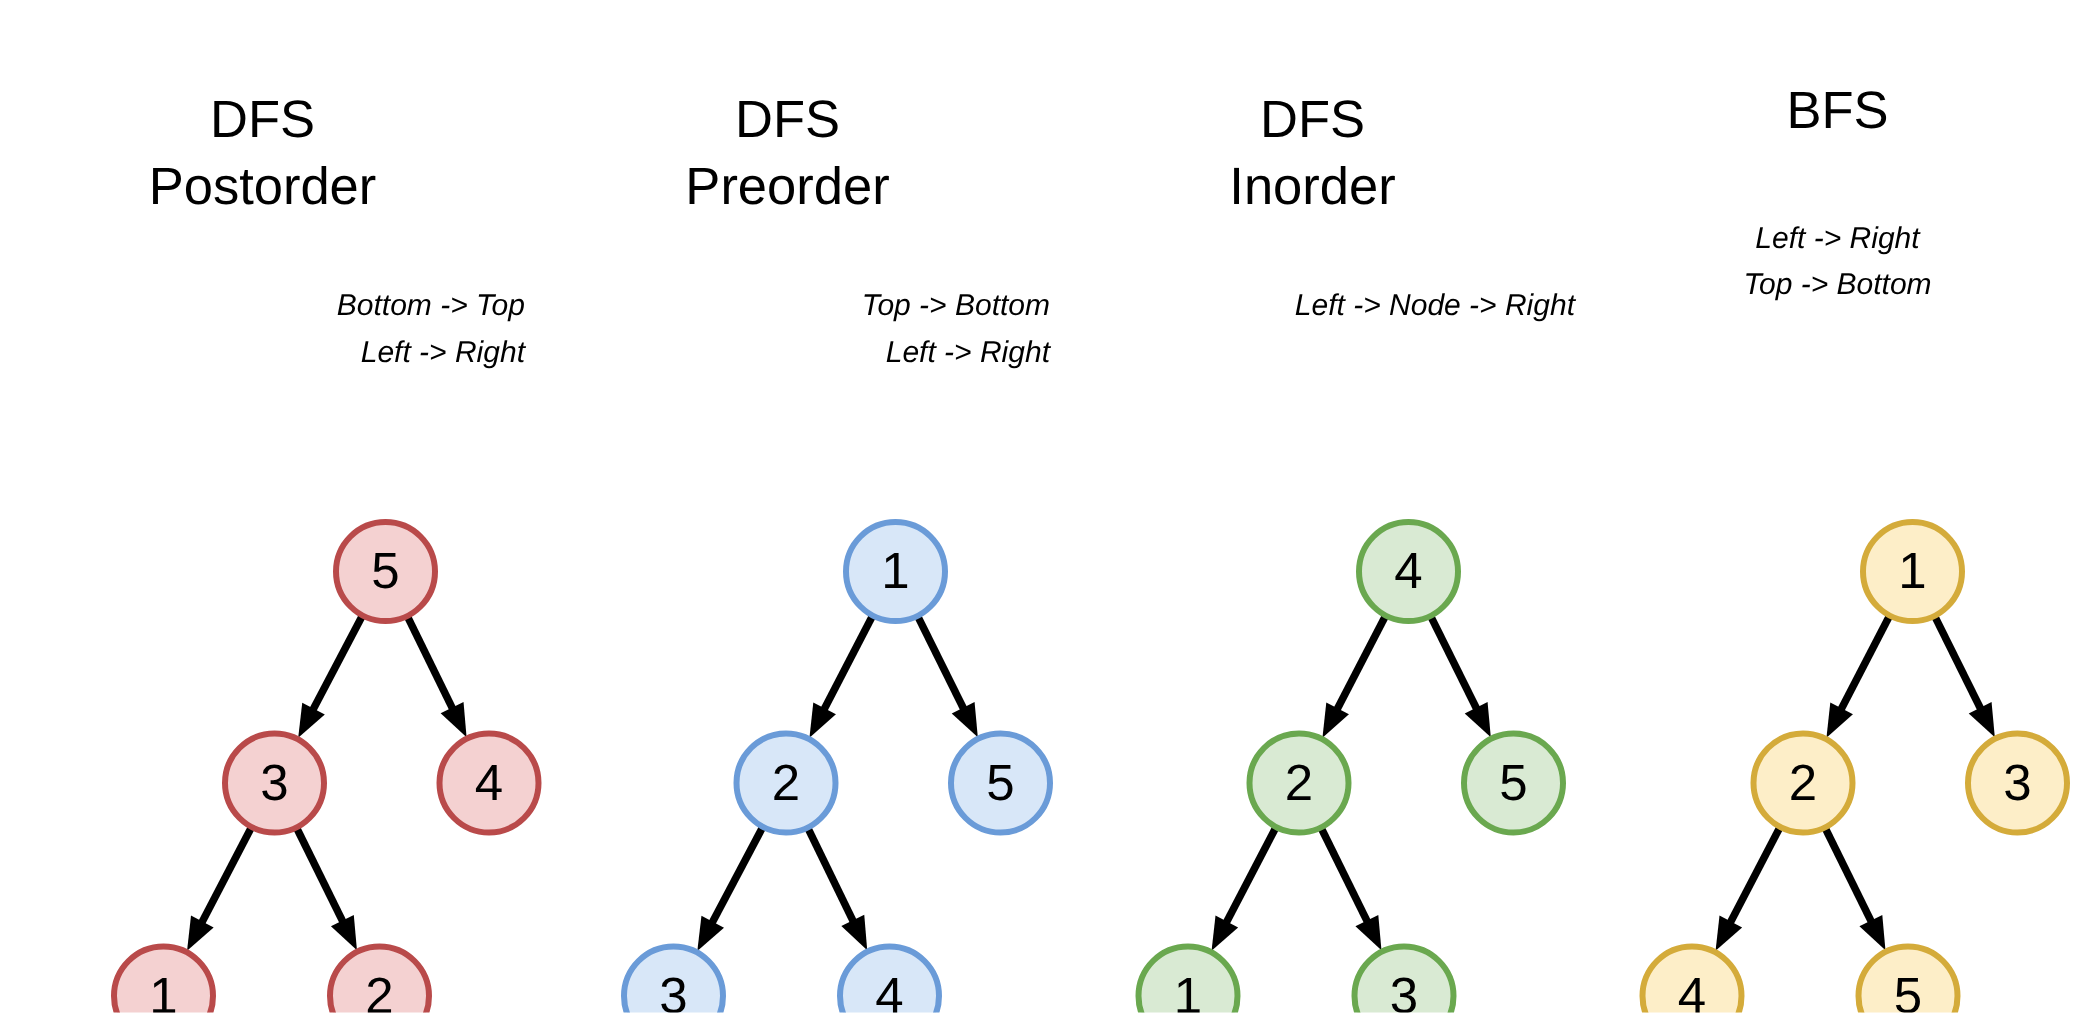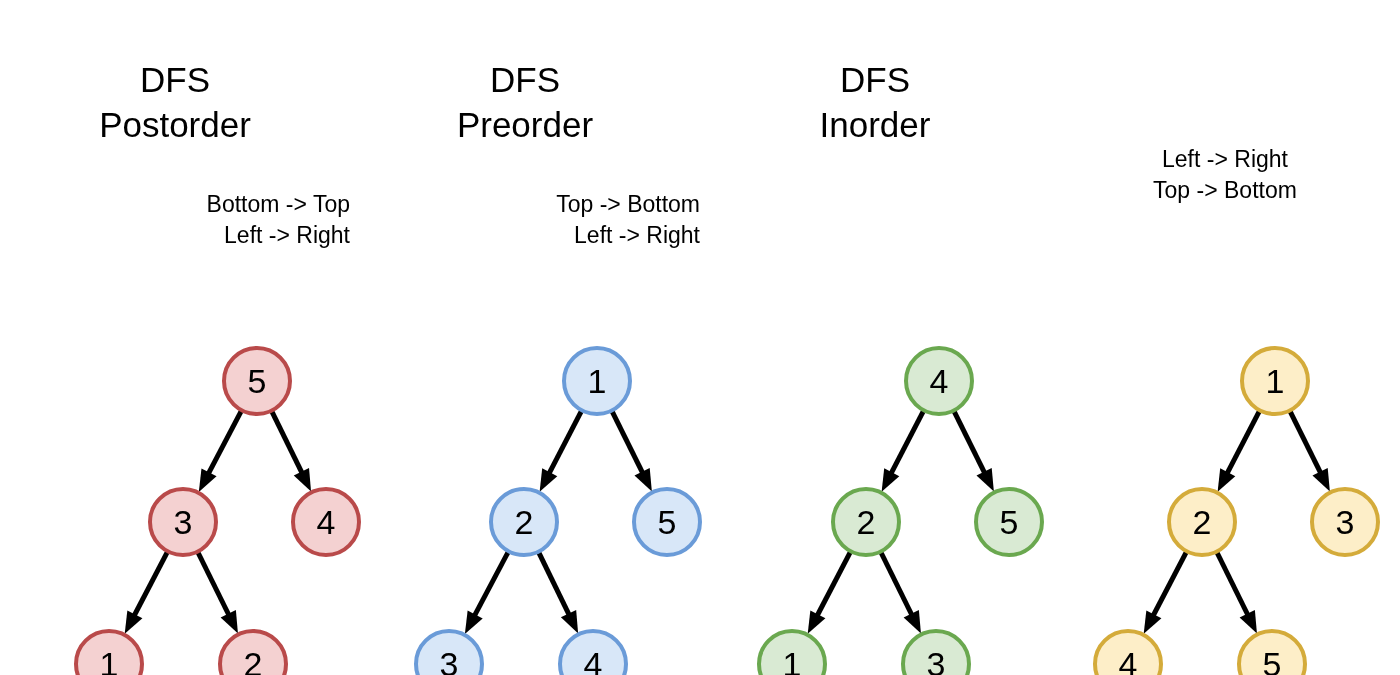--- a/index.html
+++ b/index.html
@@ -39,24 +39,25 @@
     text-align: center;
   }
   .title {
     font-size: 35px;
     line-height: 45px;
     font-weight: 400;
     letter-spacing: 0px;
     white-space: pre-line;
   }
   .subtitle {
-    font-size: 23px;
+    font-size: 20px;
     line-height: 31px;
     font-weight: 400;
     white-space: pre-line;
+    font-style: italic;
   }
   .title-2line { top: 18px; }
   .subtitle-2line { top: 150px; text-align: right; }
   .title-1line { top: 12px; }
   .subtitle-1line { top: 105px; }
 
   .tree {
     position: absolute;
     left: 0;
     top: 255px;
@@ -130,39 +131,41 @@
         <div class="node" style="left: 212px; top: 52px; background: rgb(216, 231, 248); border-color: rgb(106, 155, 216); color: rgb(0, 0, 0);">1</div>
         <div class="node" style="left: 139px; top: 193px; background: rgb(216, 231, 248); border-color: rgb(106, 155, 216); color: rgb(0, 0, 0);">2</div>
         <div class="node" style="left: 282px; top: 193px; background: rgb(216, 231, 248); border-color: rgb(106, 155, 216); color: rgb(0, 0, 0);">5</div>
         <div class="node" style="left: 64px; top: 335px; background: rgb(216, 231, 248); border-color: rgb(106, 155, 216); color: rgb(0, 0, 0);">3</div>
         <div class="node" style="left: 208px; top: 335px; background: rgb(216, 231, 248); border-color: rgb(106, 155, 216); color: rgb(0, 0, 0);">4</div>
       </div>
     </div>
     <div class="column col-2">
       <div class="heading title title-2line">DFS
 Inorder</div>
+      <div class="heading subtitle subtitle-2line">Left -&gt; Node -&gt; Right</div>
       <div class="tree">
         <svg width="350" height="400">
           <line x1="223.36797091862" y1="117.19337123937785" x2="189.44804362207003" y2="182.7099431409332" stroke="#000000" stroke-width="5" stroke-linecap="butt"></line>
           <polygon points="181.63202908138,197.80662876062215 184.19852861831086,174.36173421773853 199.29521423799977,182.17774875842852" fill="#000000"></polygon>
           <line x1="254.1188077014594" y1="117.45359837008252" x2="286.3217884478109" y2="182.31960244487624" stroke="#000000" stroke-width="5" stroke-linecap="butt"></line>
           <polygon points="293.8811922985406,197.54640162991748 276.48503478154623,181.62083402169955 291.7118339665875,174.06143017096983" fill="#000000"></polygon>
           <line x1="150.2872707783026" y1="258.1514533713653" x2="115.56909383254612" y2="324.7728199429521" stroke="#000000" stroke-width="5" stroke-linecap="butt"></line>
           <polygon points="107.71272922169742,339.8485466286347 110.34192596348383,316.41060037703284 125.41765264916647,324.2669649878815" fill="#000000"></polygon>
           <line x1="181.03321145121248" y1="258.4959432296024" x2="213.45018282318128" y2="324.2560851555964" stroke="#000000" stroke-width="5" stroke-linecap="butt"></line>
           <polygon points="220.96678854878752,339.5040567703976 203.6154306258965,323.52969048463444 218.8634022406977,316.0130847590282" fill="#000000"></polygon>
         </svg>
         <div class="node" style="left: 204px; top: 52px; background: rgb(217, 234, 211); border-color: rgb(106, 168, 79); color: rgb(0, 0, 0);">4</div>
         <div class="node" style="left: 131px; top: 193px; background: rgb(217, 234, 211); border-color: rgb(106, 168, 79); color: rgb(0, 0, 0);">2</div>
         <div class="node" style="left: 274px; top: 193px; background: rgb(217, 234, 211); border-color: rgb(106, 168, 79); color: rgb(0, 0, 0);">5</div>
         <div class="node" style="left: 57px; top: 335px; background: rgb(217, 234, 211); border-color: rgb(106, 168, 79); color: rgb(0, 0, 0);">1</div>
         <div class="node" style="left: 201px; top: 335px; background: rgb(217, 234, 211); border-color: rgb(106, 168, 79); color: rgb(0, 0, 0);">3</div>
       </div>
     </div>
     <div class="column col-3">
+      <div class="heading title title-1line">BFS</div>
       <div class="heading subtitle subtitle-1line">Left -&gt; Right
 Top -&gt; Bottom</div>
       <div class="tree">
         <svg width="350" height="400">
           <line x1="209.36797091862" y1="117.19337123937785" x2="175.44804362207003" y2="182.7099431409332" stroke="#000000" stroke-width="5" stroke-linecap="butt"></line>
           <polygon points="167.63202908138,197.80662876062215 170.19852861831086,174.36173421773853 185.29521423799977,182.17774875842852" fill="#000000"></polygon>
           <line x1="240.1188077014594" y1="117.45359837008252" x2="272.3217884478109" y2="182.31960244487624" stroke="#000000" stroke-width="5" stroke-linecap="butt"></line>
           <polygon points="279.8811922985406,197.54640162991748 262.48503478154623,181.62083402169955 277.7118339665875,174.06143017096983" fill="#000000"></polygon>
           <line x1="136.2872707783026" y1="258.1514533713653" x2="101.56909383254612" y2="324.7728199429521" stroke="#000000" stroke-width="5" stroke-linecap="butt"></line>
           <polygon points="93.71272922169742,339.8485466286347 96.34192596348383,316.41060037703284 111.41765264916647,324.2669649878815" fill="#000000"></polygon>

